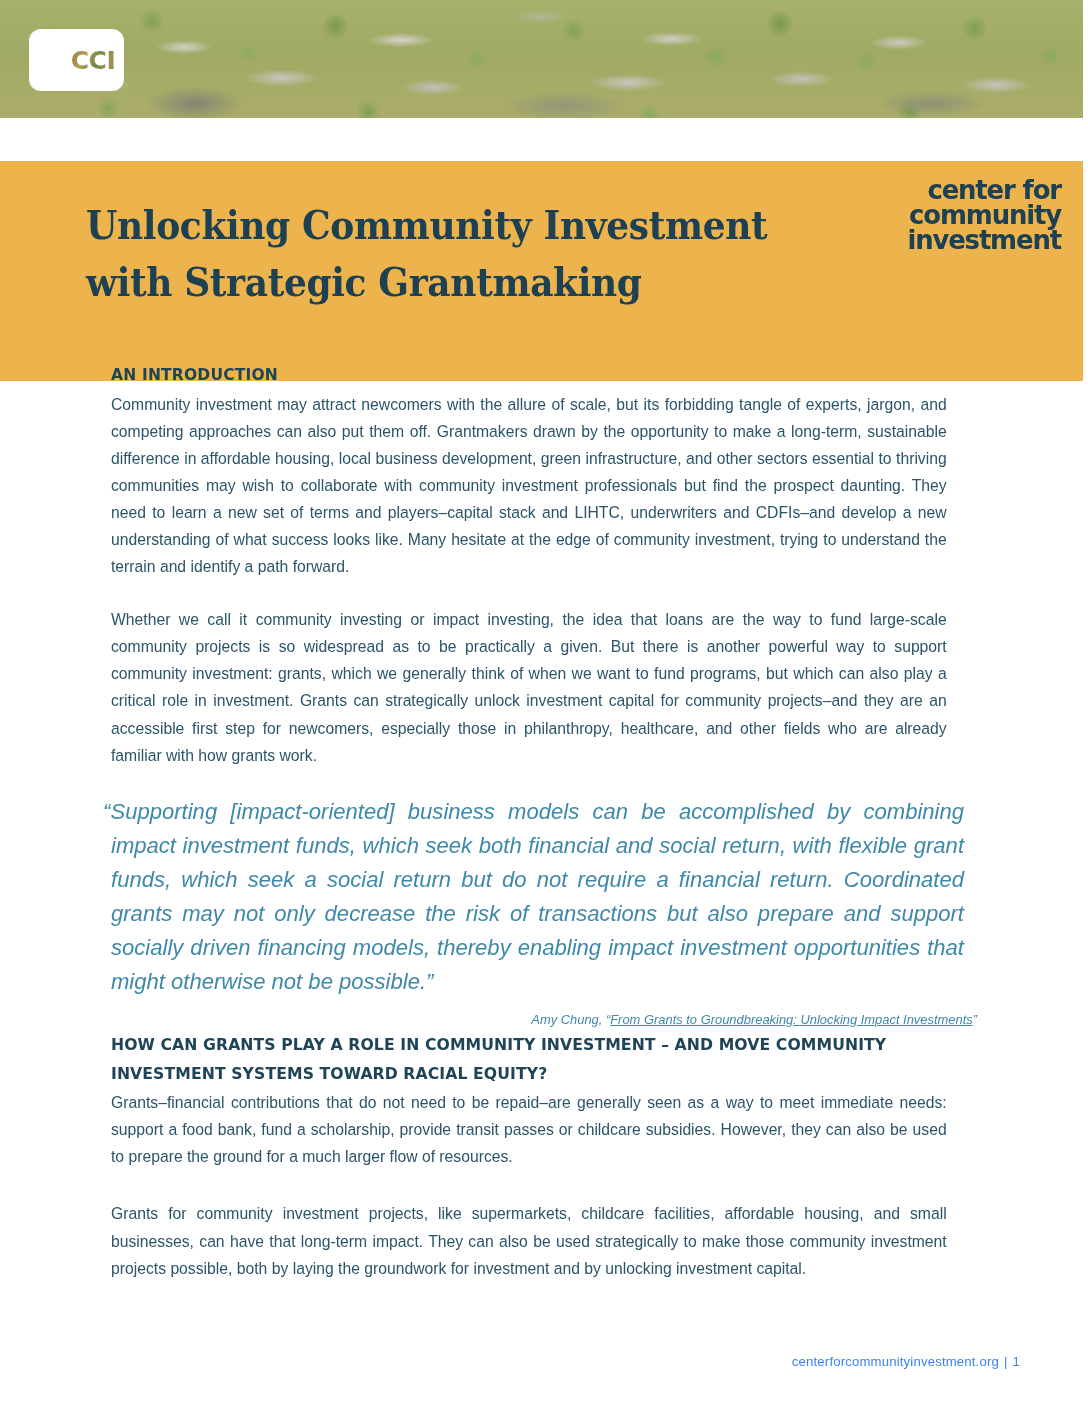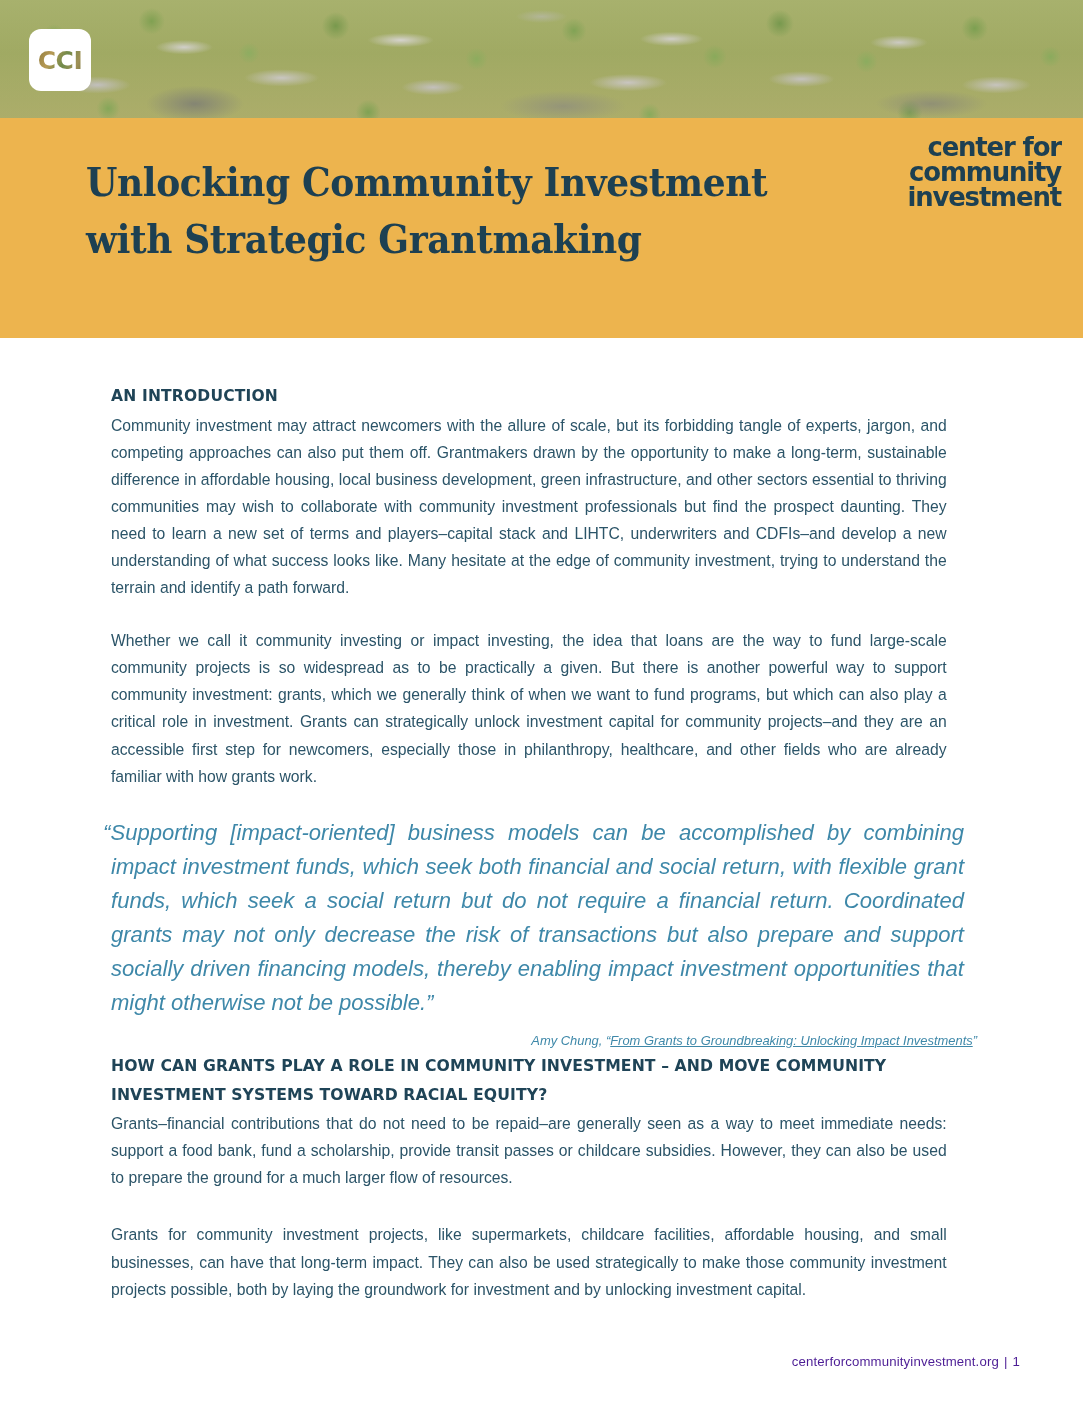--- a/index.html
+++ b/index.html
@@ -75,39 +75,41 @@
     position: absolute;
     left: 29px;
     top: 29px;
     width: 62px;
     height: 62px;
     border-radius: 12px;
     background: #ffffff;
     display: flex;
     align-items: center;
     justify-content: center;
+    padding-left: 33px;
   }
   .hero-logo-text {
     font-family: "DejaVu Sans", sans-serif;
     font-weight: 700;
     font-size: 25px;
     letter-spacing: -0.5px;
     background: linear-gradient(115deg, #8c7a3e 0%, #b79a55 30%, #6f8a4a 58%, #a09156 82%, #7d7a46 100%);
     -webkit-background-clip: text;
     background-clip: text;
     color: transparent;
   }
 
   
   .band {
     position: relative;
     width: 1083px;
     height: 220px;
     background: #edb44e;
     box-sizing: border-box;
+    margin-top: 43px;
   }
   .band-title {
     position: absolute;
     left: 86px;
     top: 36px;
     width: 770px;
     font-family: "DejaVu Serif", serif;
     font-weight: 700;
     font-size: 40px;
     line-height: 1.42;
@@ -129,21 +131,21 @@
     color: #1d4052;
     transform: scaleX(0.96);
     transform-origin: right top;
   }
   .band-logo span { display: block; }
 
   
   .content {
     position: absolute;
     left: 111px;
-    top: 386px;
+    top: 365px;
     width: 866px;
   }
   .kicker {
     font-family: "DejaVu Sans", sans-serif;
     font-weight: 700;
     font-size: 16.5px;
     letter-spacing: 0.2px;
     color: #1f4457;
     margin: 0 0 7px 0;
     transform: scaleX(0.94);
@@ -207,21 +209,21 @@
   .gap-top { margin-top: 30px; }
 
   
   .footer {
     position: absolute;
     right: 68px;
     bottom: 39px;
     font-family: "Liberation Sans", sans-serif;
     font-size: 13.2px;
     letter-spacing: 0.15px;
-    color: #4c1d95;
+    color: #3b82f6;
   }
   .footer .sep { padding: 0 5px; }
 </style>
 </head>
 <body>
 
 <div class="page">
 
   <div class="hero">
     <div class="hero-photo"></div>

